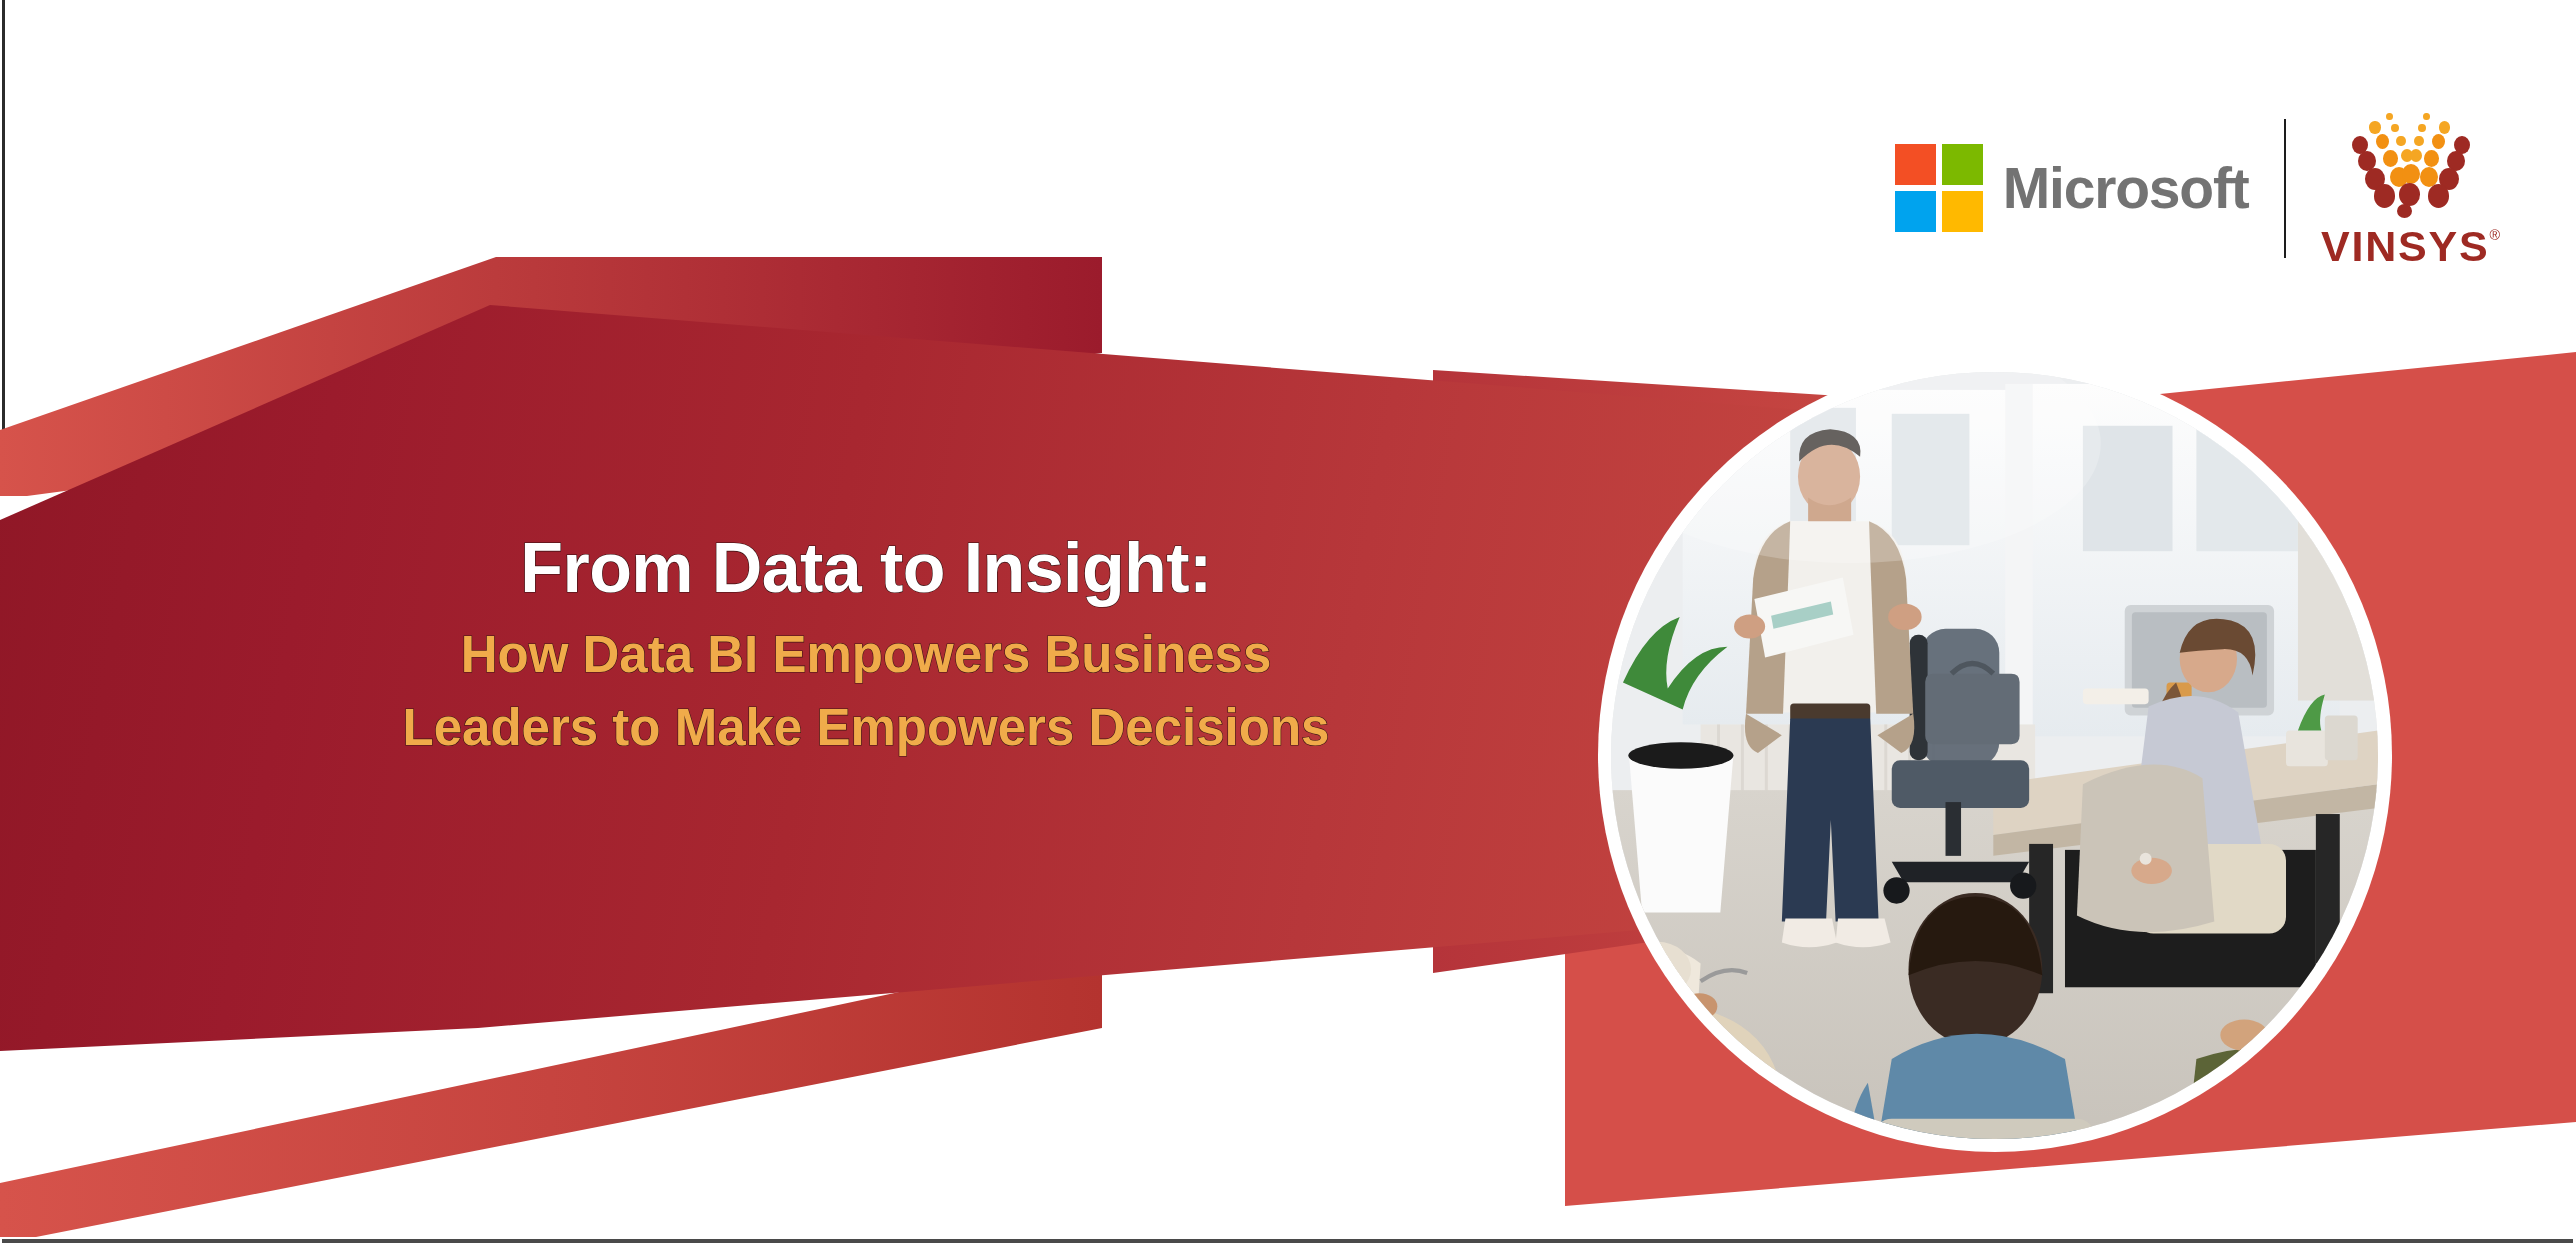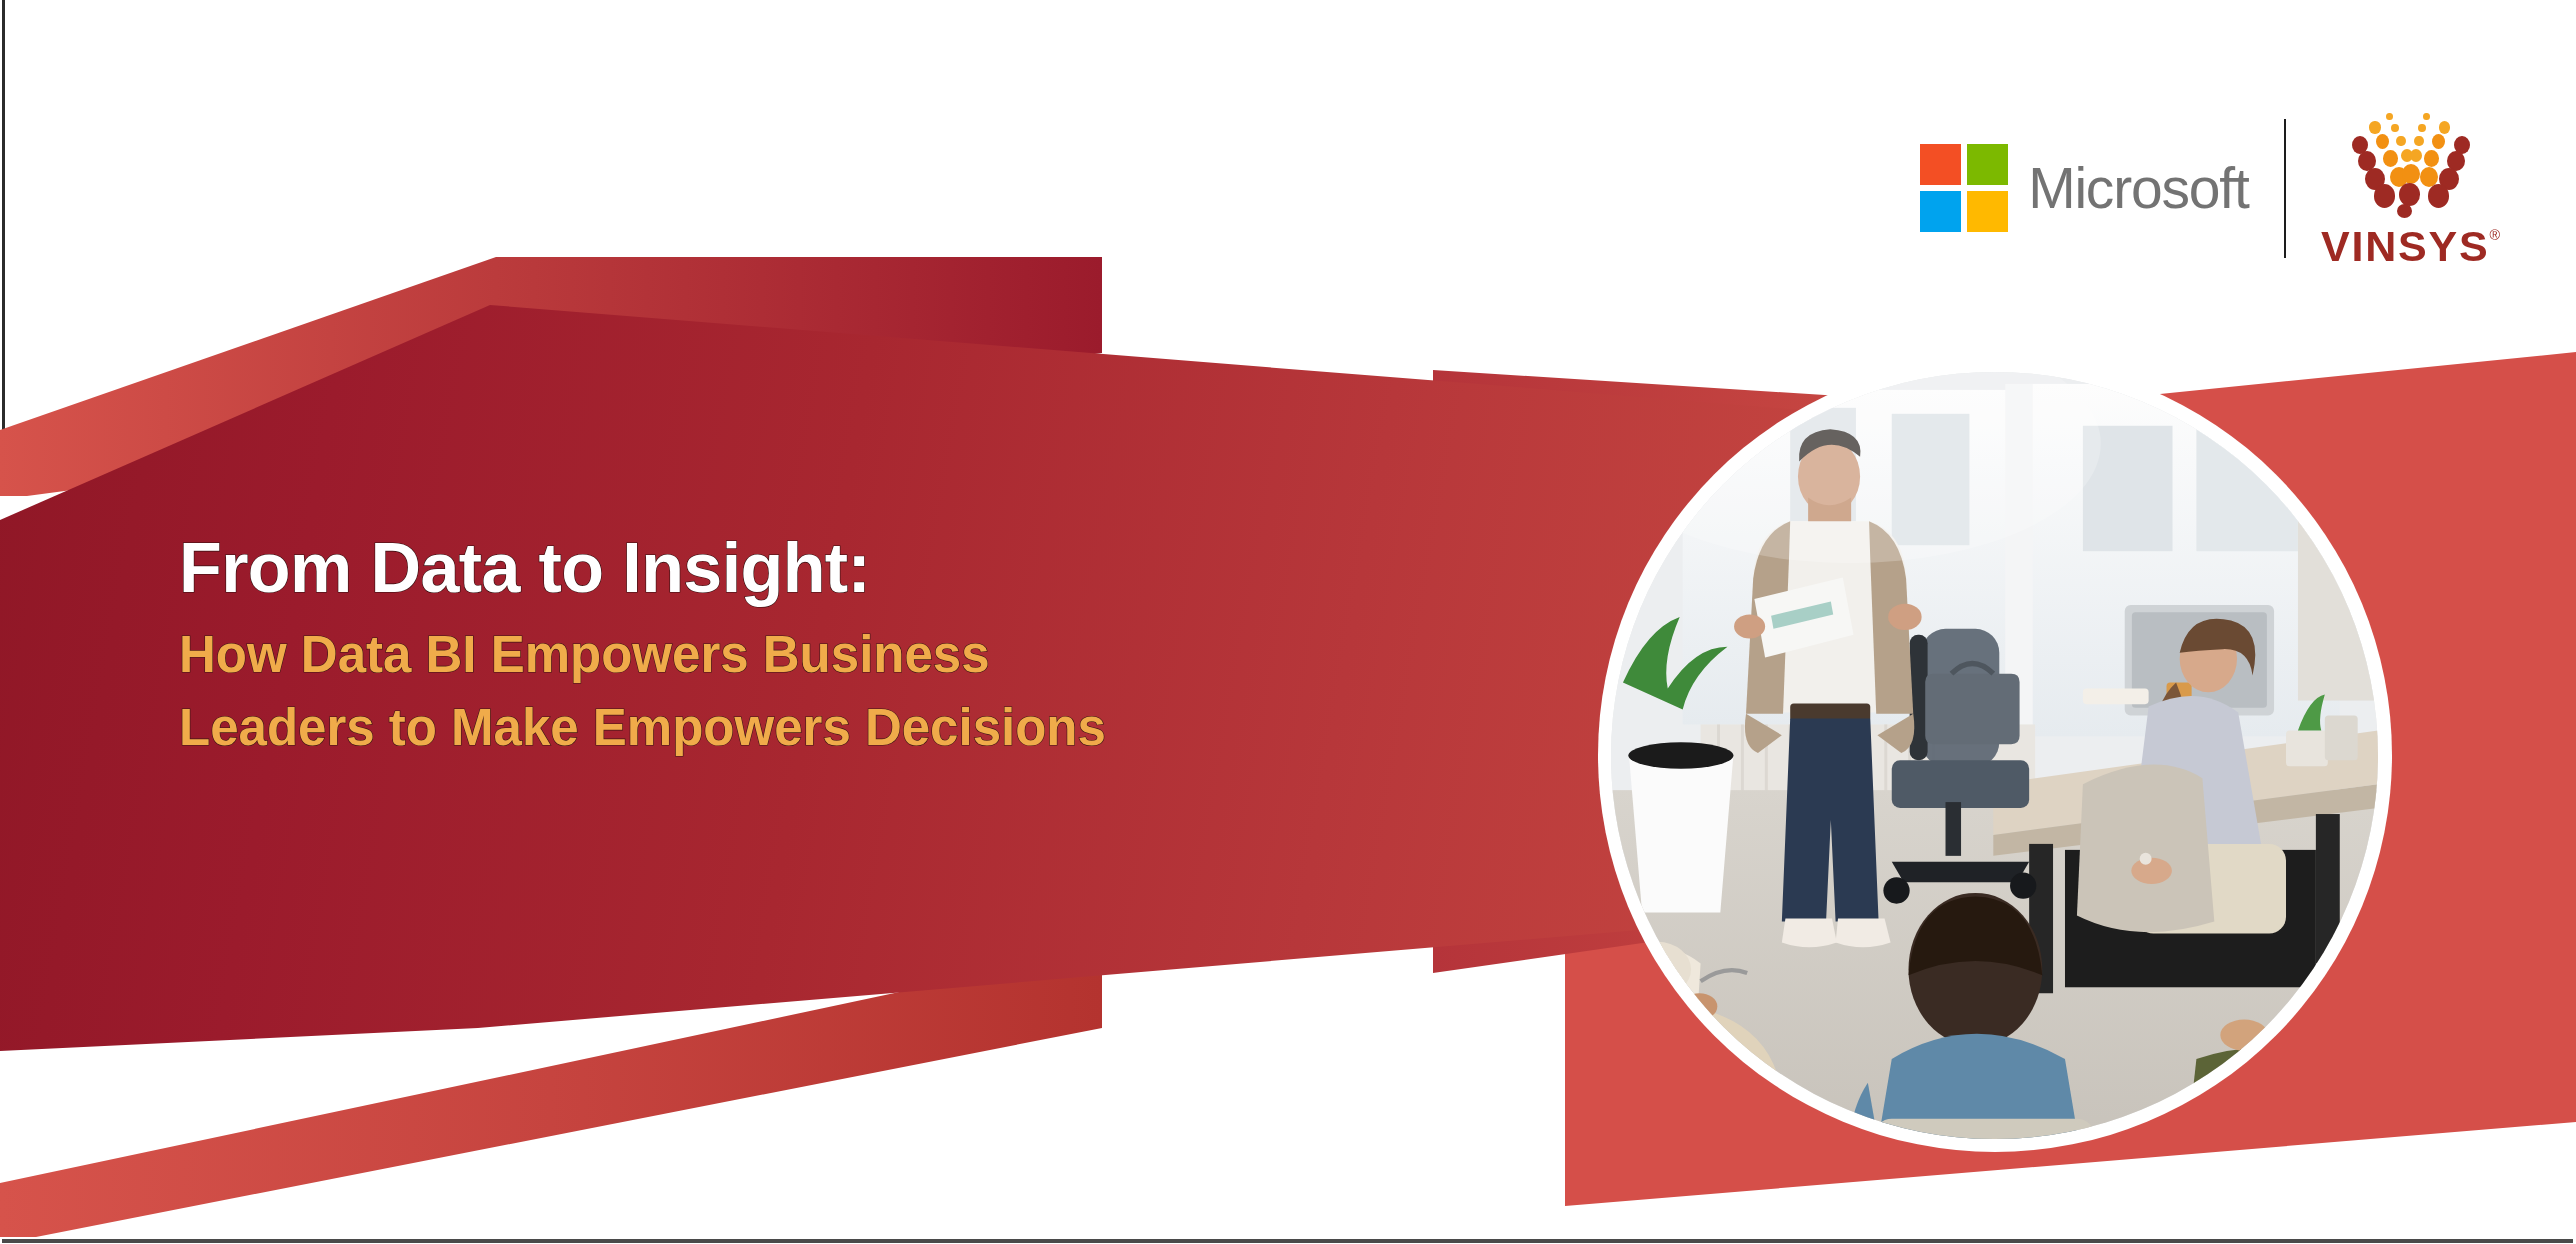--- a/index.html
+++ b/index.html
@@ -55,38 +55,38 @@
     position:absolute;left:1598px;top:358px;width:794px;height:794px;
     border-radius:50%;background:#ffffff;
   }
   .photo-circle{
     position:absolute;left:1611px;top:372px;width:767px;height:767px;
     border-radius:50%;overflow:hidden;background:#e8e9ea;
   }
   .photo-circle .scene{position:absolute;inset:0;}
 
   
-  .text-block{position:absolute;left:179px;top:532px;width:1374px;}
+  .text-block{position:absolute;left:179px;top:532px;width:1374px;text-align:center;}
   .headline{
     font-size:70px;font-weight:bold;color:#ffffff;letter-spacing:-0.6px;
     margin:0 0 21.5px 0;line-height:1.05;
     -webkit-text-stroke:1.2px #2f1010;paint-order:stroke fill;
   }
   .subline{
     font-size:51px;font-weight:bold;color:#f0ab4a;letter-spacing:0px;
     margin:0 0 18px 0;line-height:1.08;
     -webkit-text-stroke:1.2px #3a1714;paint-order:stroke fill;
   }
 
   
   .logo-bar{position:absolute;right:76px;top:108px;display:flex;align-items:center;gap:35px;}
   .ms-logo{display:flex;align-items:center;gap:20.3px;}
   .ms-grid{display:grid;grid-template-columns:41px 41px;grid-template-rows:41px 41px;gap:6px;}
   .ms-sq{width:41px;height:41px;}
-  .ms-word{font-size:57px;color:#737373;letter-spacing:-1.2px;line-height:1;font-weight:normal;}
+  .ms-word{font-size:57px;color:#737373;letter-spacing:-1.2px;line-height:1;font-weight:bold;}
   .divider{width:2.4px;height:139px;background:#1d1d1d;}
   .vinsys{display:flex;flex-direction:column;align-items:center;gap:7.2px;}
   .v-dots{position:relative;width:125px;height:110px;}
   .v-dots i{position:absolute;border-radius:50%;display:block;}
   .v-word{display:flex;align-items:flex-start;}
   .v-text{font-size:43px;font-weight:bold;color:#9e2a23;letter-spacing:1.8px;line-height:1;}
   .v-reg{font-size:14.3px;color:#9e2a23;line-height:1;margin-top:2.4px;}
 </style>
 </head>
 <body>

